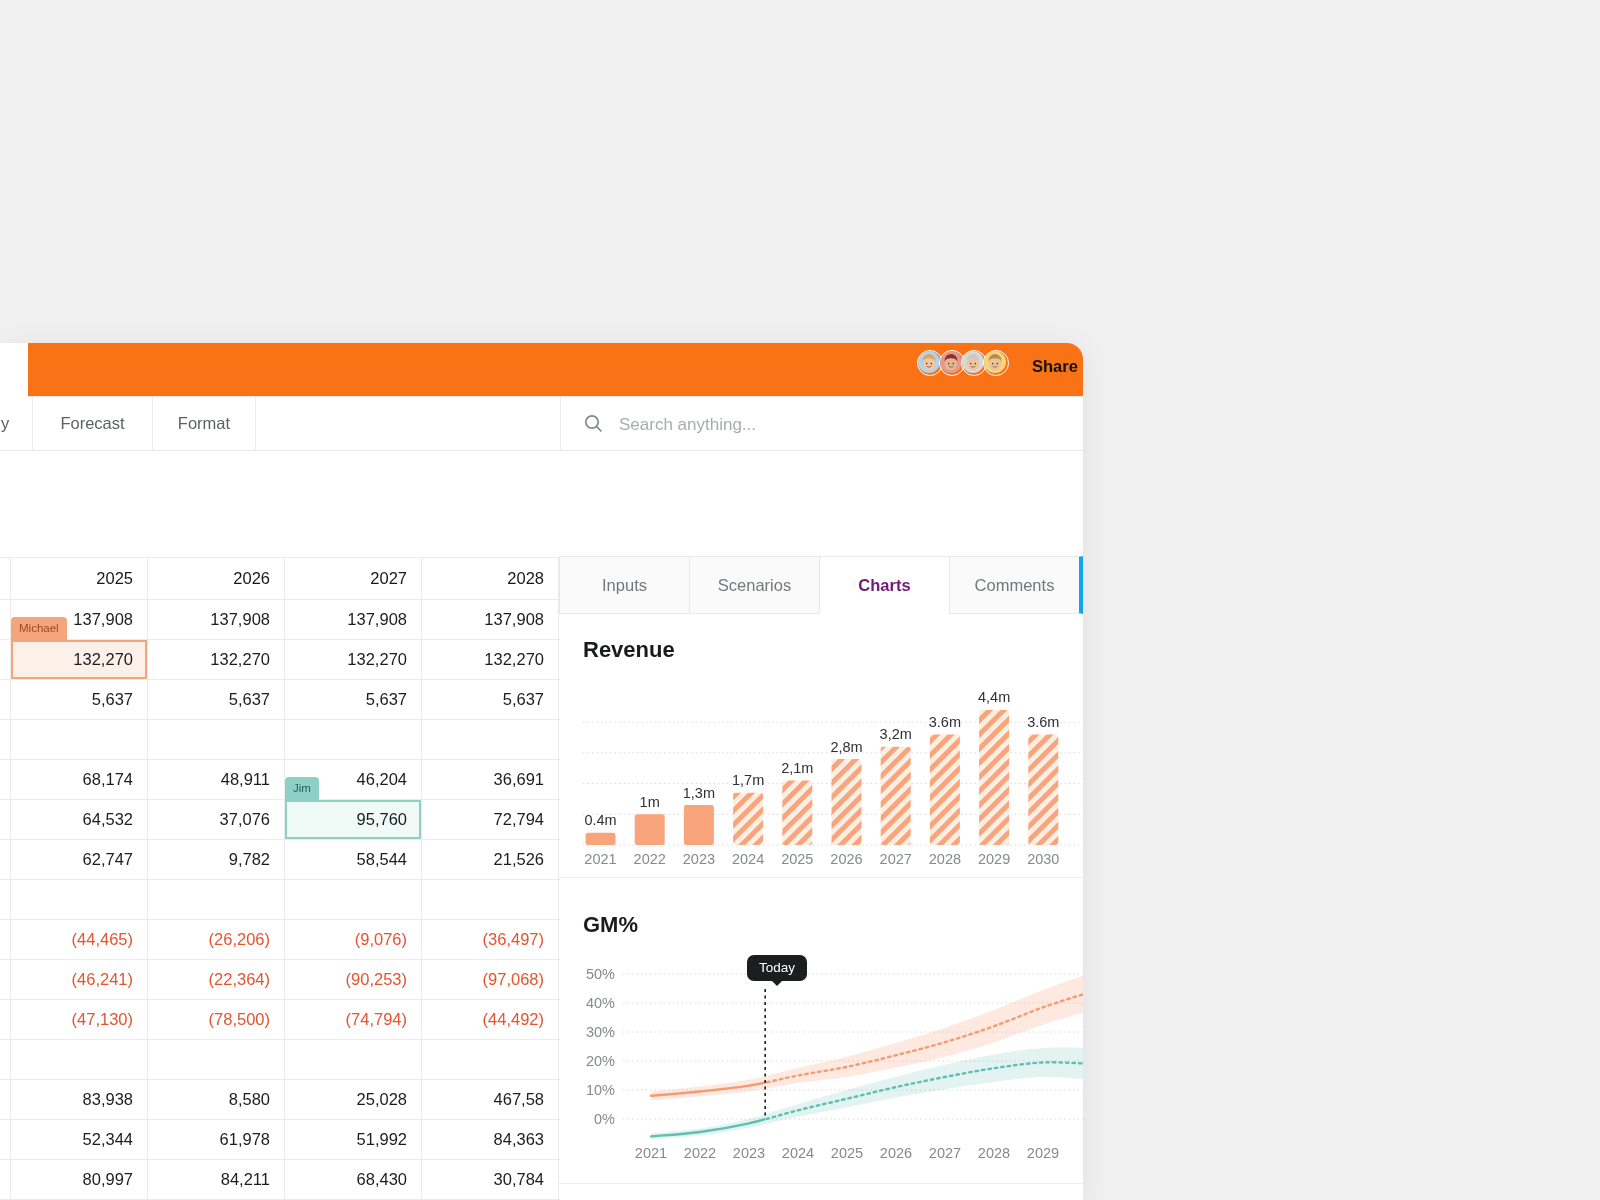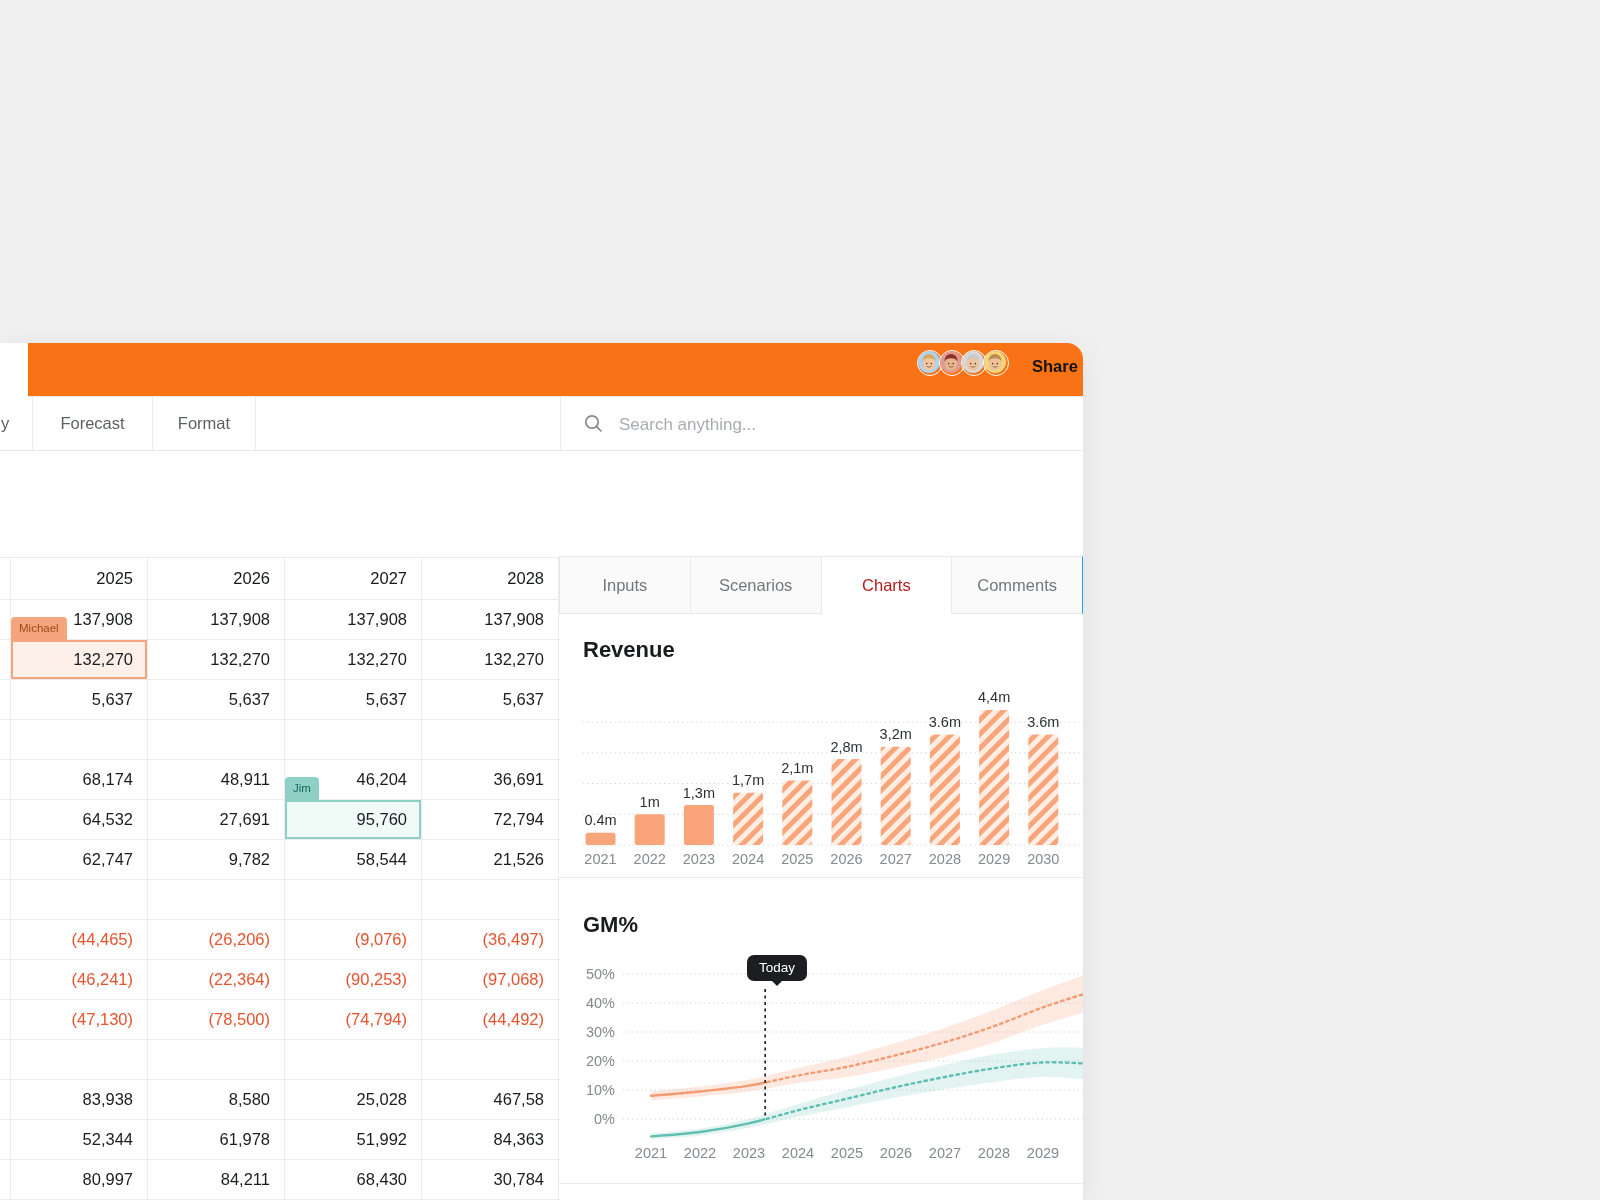--- a/index.html
+++ b/index.html
@@ -35,22 +35,22 @@
   .tc{box-sizing:border-box;border-right:1px solid #ebebee;text-align:right;padding-right:14px;font-size:16.5px;color:#1c1d21;line-height:39px;position:relative;}
   .th .tc{line-height:41px;color:#17181b;}
   .tc.c0{width:11px;padding-right:0;}
   .tc.cn{width:137px;}
   .tc.neg{color:#e5532f;}
   .tc.hl{z-index:2;}
   .tag{position:absolute;top:-23px;left:0;height:23px;line-height:23px;padding:0 8px;font-size:11.5px;border-radius:4px 4px 0 0;z-index:3;text-align:left;}
   
   .tabs{position:absolute;left:559px;top:213px;width:524px;height:58px;display:flex;box-sizing:border-box;justify-content:space-between;}
   .tab{flex:1;box-sizing:border-box;background:#fafafa;border:1px solid #e9e9ec;border-right:none;text-align:center;line-height:56px;font-size:16.5px;color:#74777e;cursor:pointer;}
-  .tab:last-child{border-right:1px solid #0ea5e9;}
-  .tab.active{background:#fff;border-bottom:none;color:#b91c1c;font-weight:400;}
+  .tab:last-child{border-right:4px solid #0ea5e9;}
+  .tab.active{background:#fff;border-bottom:none;color:#701a75;font-weight:700;}
   
   .ctitle{position:absolute;left:583px;height:26px;line-height:26px;font-size:22px;font-weight:700;color:#1a1b1e;}
   .chart{position:absolute;left:559px;width:524px;}
   .hdiv{position:absolute;left:559px;width:524px;height:1px;background:#ececee;}
   .today{position:absolute;left:765px;top:612px;transform:translateX(-50%);background:#1c1d20;color:#fff;
          font-size:13.5px;line-height:26px;height:26px;padding:0 12px;border-radius:7px;z-index:5;margin-left:12px;}
   .today .tip{position:absolute;left:50%;bottom:-5px;margin-left:-5px;width:0;height:0;
          border-left:5px solid transparent;border-right:5px solid transparent;border-top:5px solid #1c1d20;}
 </style>
 </head>
@@ -154,21 +154,21 @@
       <div class="trow">
         <div class="tc c0"></div>
         <div class="tc cn">68,174</div>
         <div class="tc cn">48,911</div>
         <div class="tc cn">46,204</div>
         <div class="tc cn">36,691</div>
       </div>
       <div class="trow">
         <div class="tc c0"></div>
         <div class="tc cn">64,532</div>
-        <div class="tc cn">27,691</div>
+        <div class="tc cn">37,076</div>
         <div class="tc cn hl" style="background:#f0faf7;box-shadow:inset 0 0 0 2px #8ed0c5;">
         <div class="tag" style="background:#8ed0c5;color:#17685c;">Jim</div>95,760</div>
         <div class="tc cn">72,794</div>
       </div>
       <div class="trow">
         <div class="tc c0"></div>
         <div class="tc cn">62,747</div>
         <div class="tc cn">9,782</div>
         <div class="tc cn">58,544</div>
         <div class="tc cn">21,526</div>

